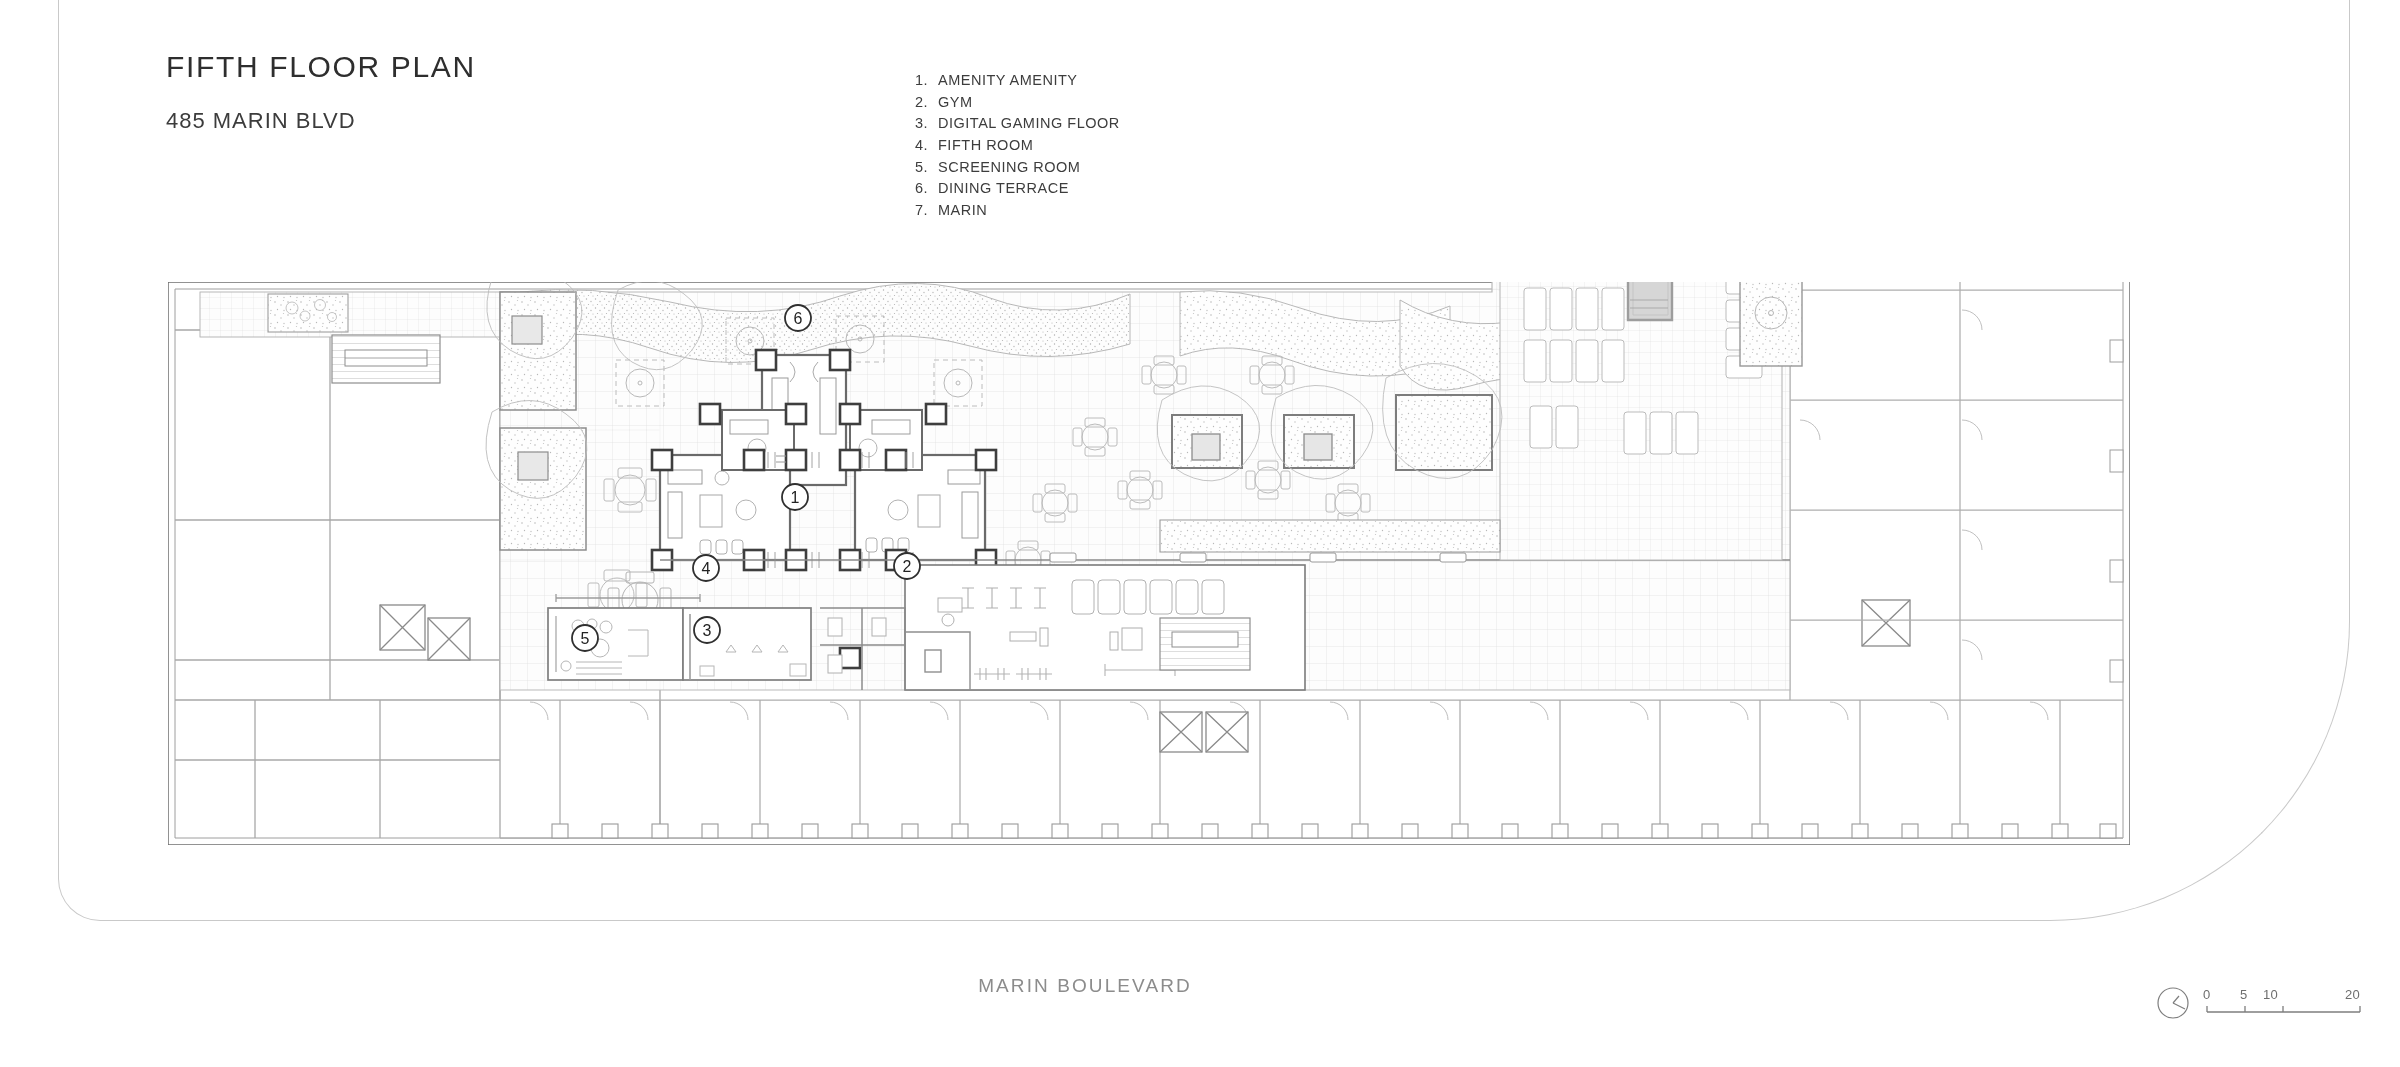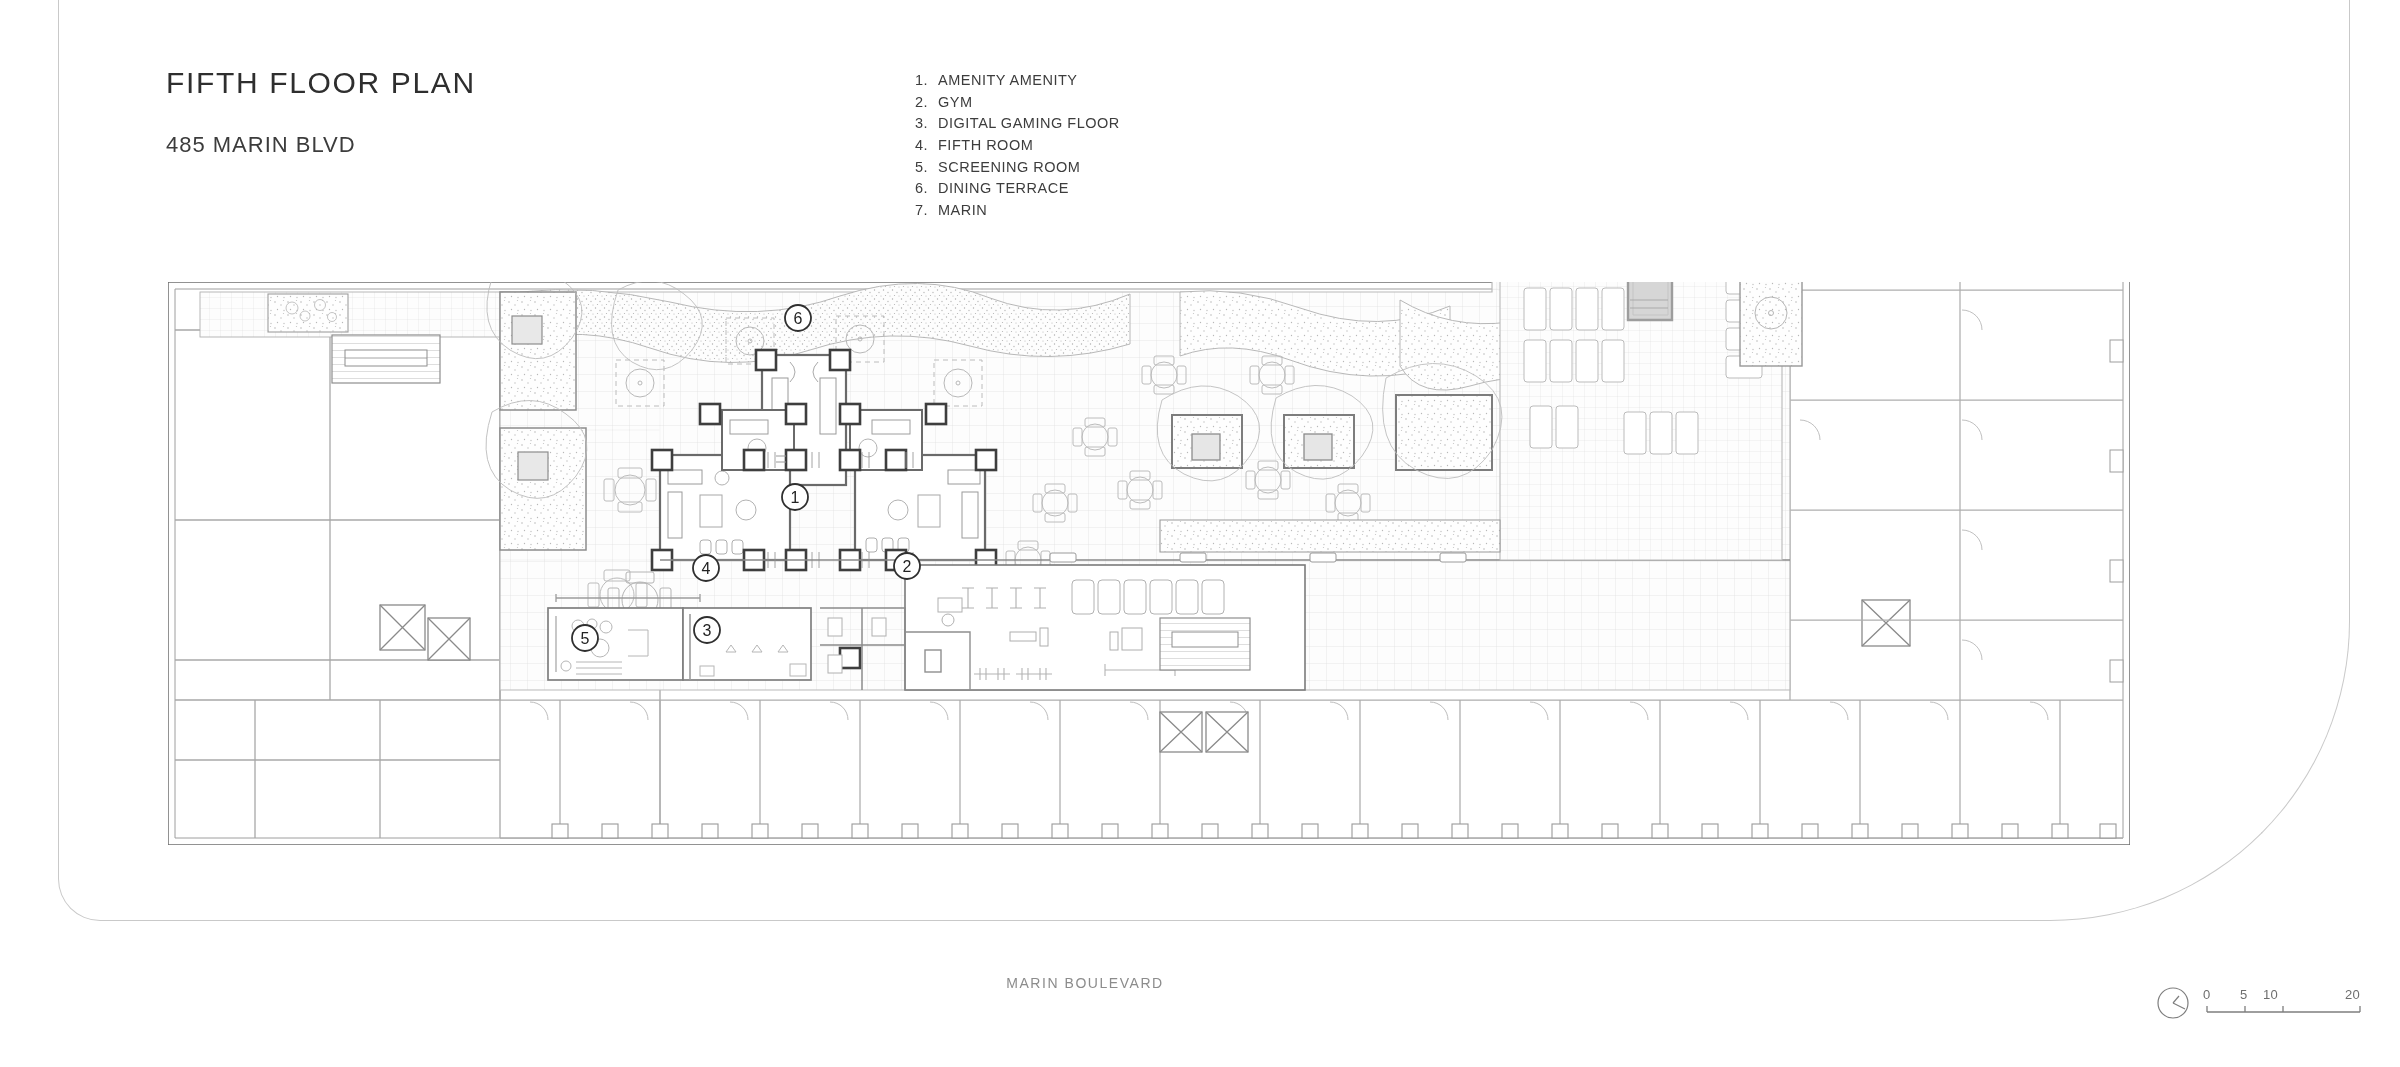--- a/index.html
+++ b/index.html
@@ -8,33 +8,33 @@
     width:2400px;height:1067px;position:relative;overflow:hidden;
     font-family:"Liberation Sans","DejaVu Sans",sans-serif;
     color:#3a3a3a;
   }
   #sheet{position:absolute;inset:0;}
   .sheet-border{position:absolute;left:58px;top:-40px;width:2290px;height:960px;
     border:1px solid #c9c9c9;border-top:none;
     border-radius:0 0 300px 42px;pointer-events:none;}
 
   
-  #titleblock{position:absolute;left:166px;top:68px;}
+  #titleblock{position:absolute;left:166px;top:52px;}
   #titleblock .t1{font-size:30px;letter-spacing:.055em;color:#2e2e2e;font-weight:400;line-height:1;}
-  #titleblock .t2{font-size:22px;letter-spacing:.045em;color:#3c3c3c;margin-top:36px;line-height:1;}
+  #titleblock .t2{font-size:22px;letter-spacing:.045em;color:#3c3c3c;margin-top:28px;line-height:1;}
 
   
   #legend{position:absolute;left:915px;top:73px;font-size:14.5px;letter-spacing:.035em;color:#3d3d3d;}
   #legend .lg-row{display:flex;line-height:1;margin-bottom:7.2px;white-space:nowrap;}
   #legend .lg-num{width:23px;flex:0 0 23px;}
   #legend .lg-txt{}
 
   
   #streetlabel{position:absolute;left:0;top:975px;width:2400px;text-align:center;
-    font-size:14px;letter-spacing:.11em;color:#8c8c8c;}
+    font-size:19px;letter-spacing:.11em;color:#8c8c8c;}
   #streetlabel span{margin-left:-230px;}
 
   
   #scalebar{position:absolute;left:2155px;top:980px;}
   #scalebar .sb-nums{position:relative;height:15px;font-size:13px;color:#6e6e6e;letter-spacing:.02em;}
   #scalebar .sb-nums i{position:absolute;font-style:normal;}
 
   
   #plan{position:absolute;left:0;top:0;width:2400px;height:1067px;}
   text{font-family:"Liberation Sans","DejaVu Sans",sans-serif;}

